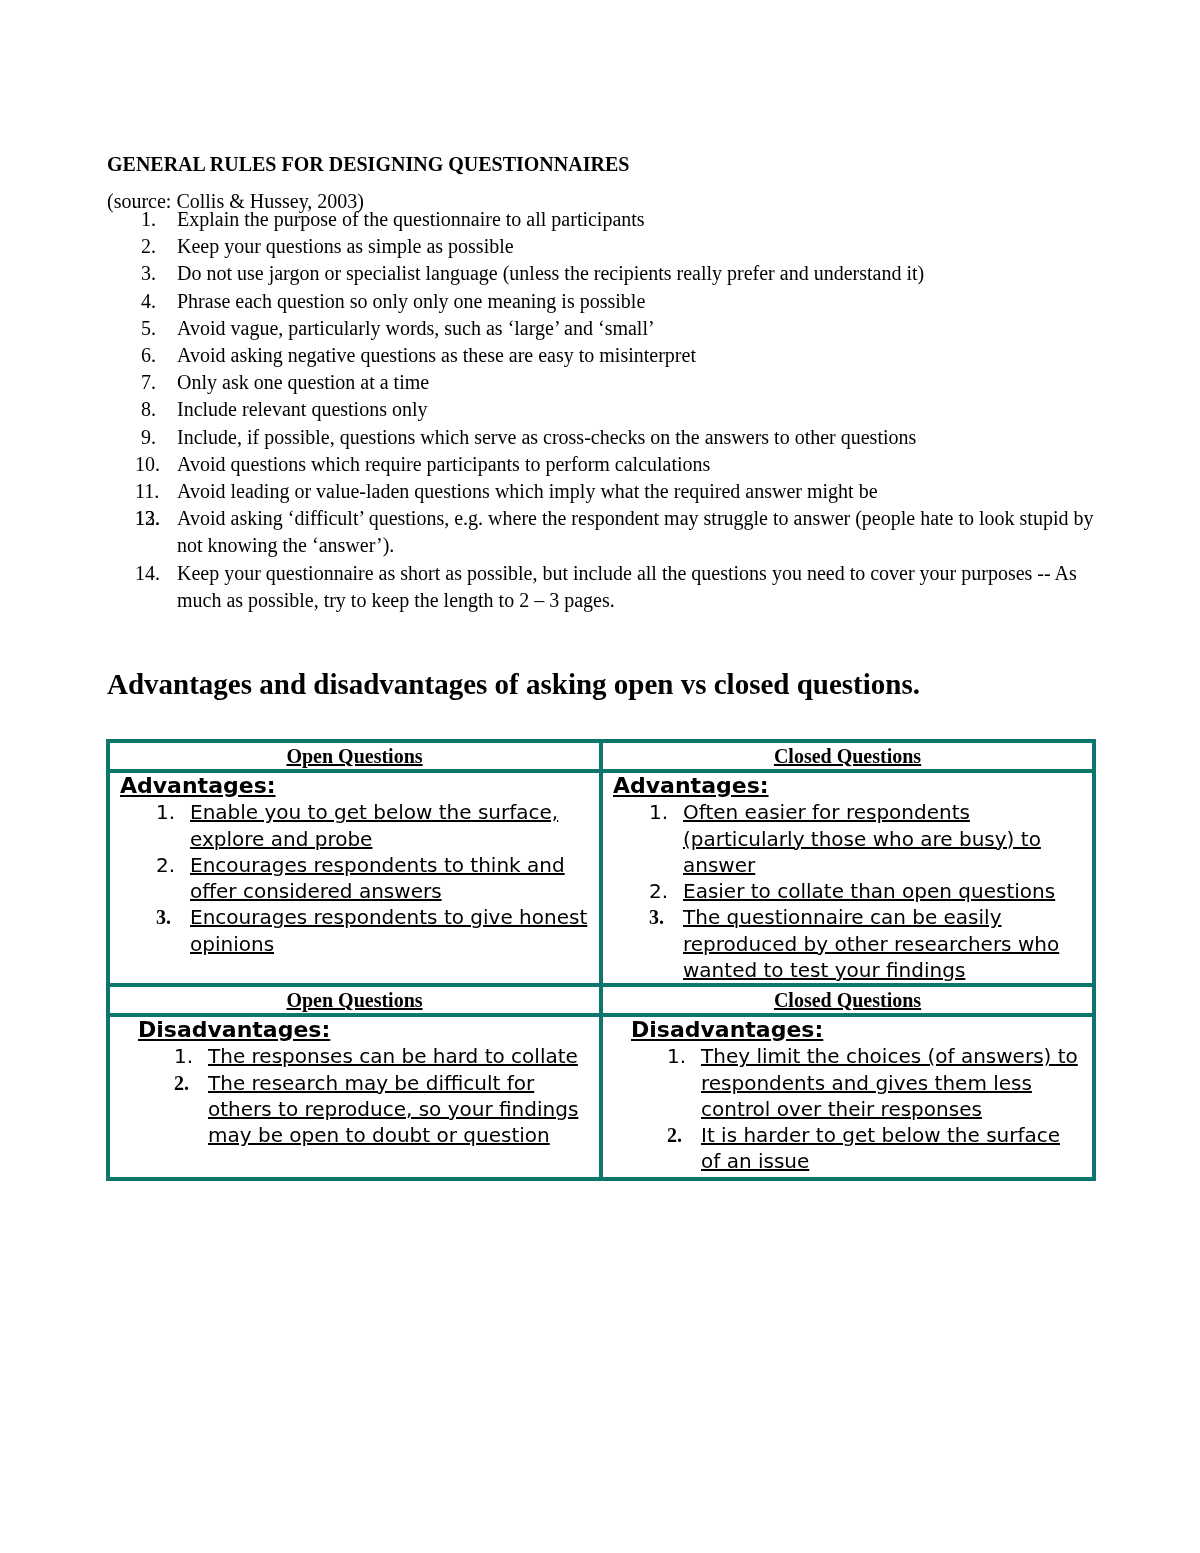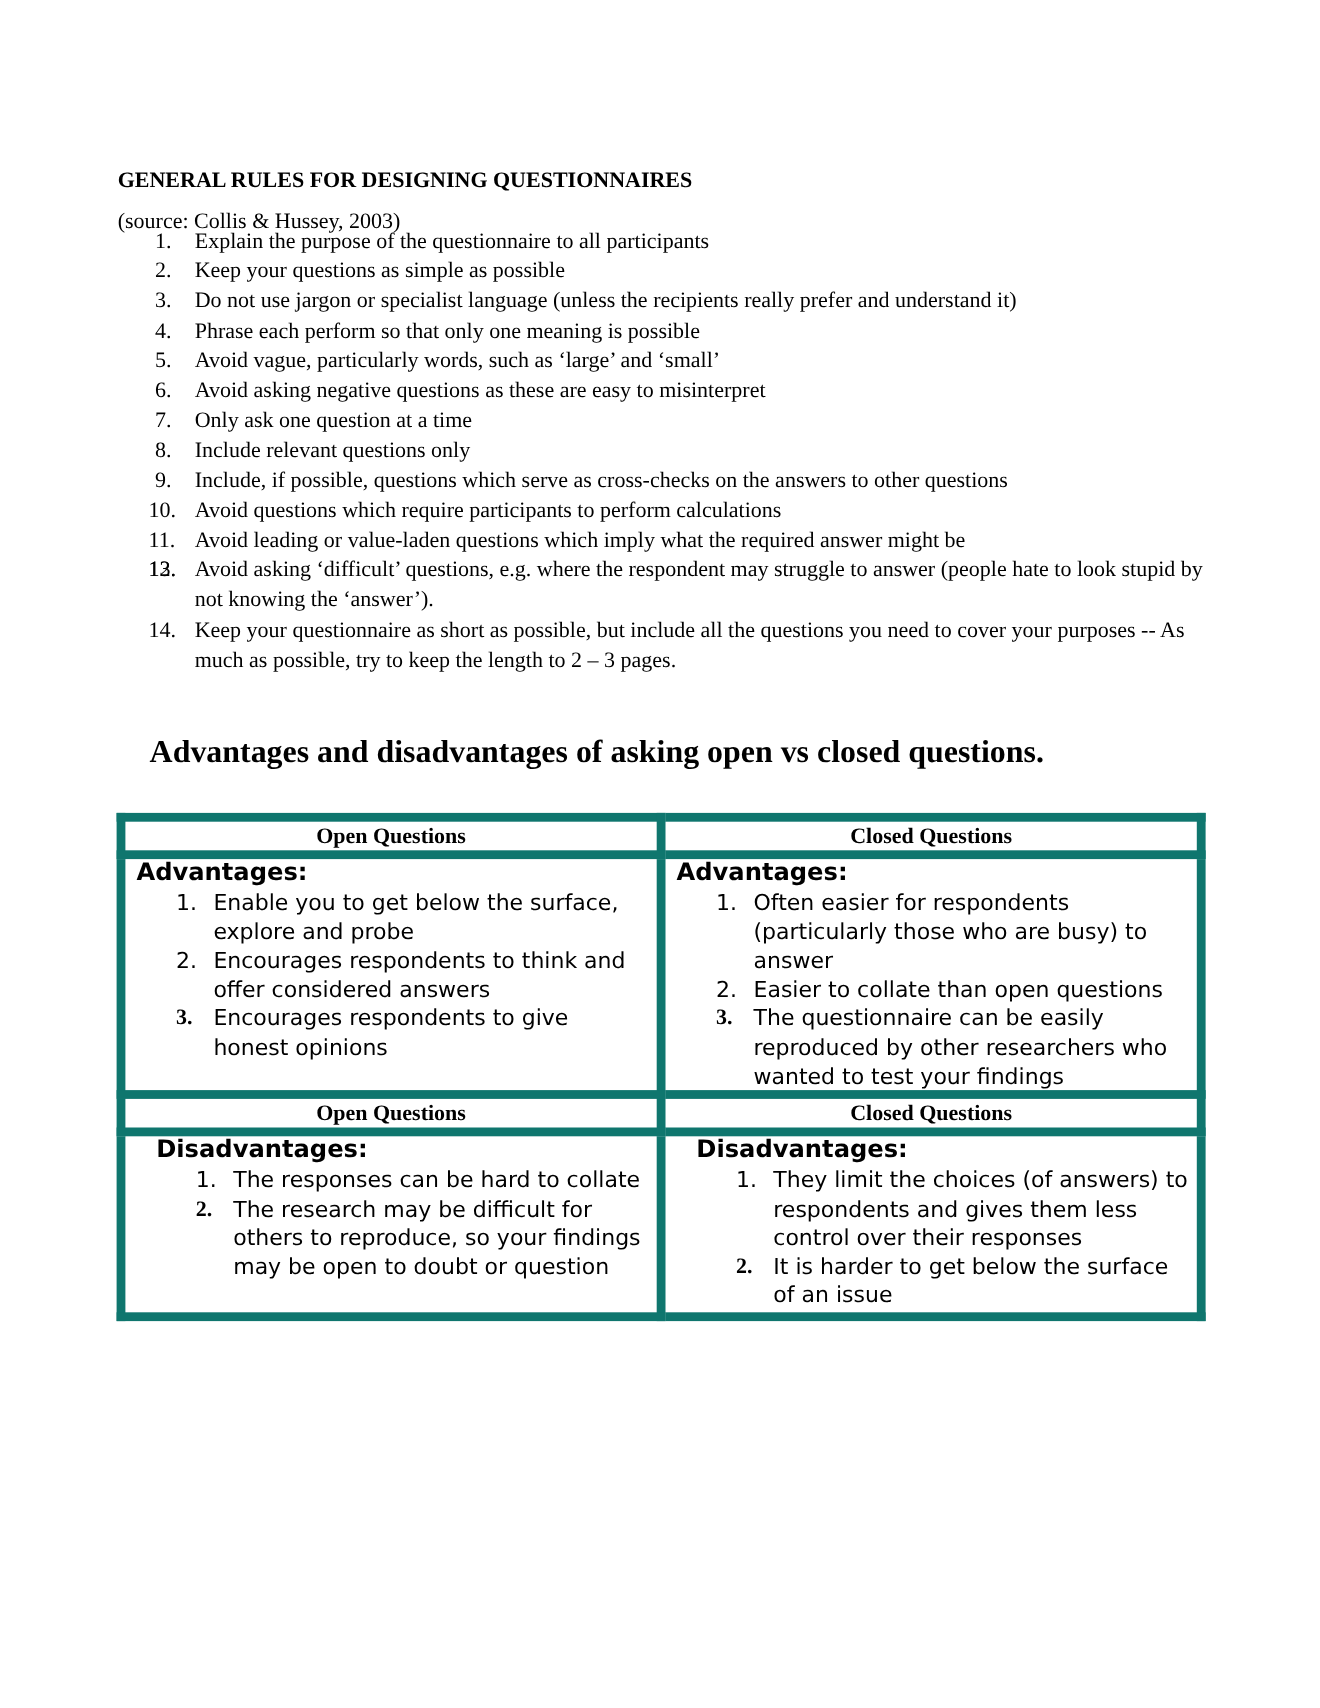--- a/index.html
+++ b/index.html
@@ -22,30 +22,30 @@
     position: absolute; left: 107px; top: 206px; width: 1000px;
     margin: 0; padding: 0; list-style: none;
     font-size: 20px; line-height: 27.2px;
   }
   .rules li { position: relative; padding-left: 70px; }
   .rules .num { position: absolute; left: 34px; width: 34px; }
   .rules .num.two { left: 28px; }
 
   .section-title {
     position: absolute; left: 107px; top: 668px;
-    font-size: 29px; font-weight: bold; white-space: nowrap; margin-left: 29px;
+    font-size: 29px; font-weight: bold; white-space: nowrap;
   }
 
   table.compare {
     position: absolute; left: 106px; top: 739px;
     width: 990px; border-collapse: collapse;
     table-layout: fixed;
   }
   table.compare td {
-    border: 8px solid #0f766e; vertical-align: top; padding: 0;
+    border: 4px solid #0f766e; vertical-align: top; padding: 0; text-decoration: underline;
   }
   .col-head {
     text-align: center; font-size: 20px; font-weight: bold;
     height: 26px; line-height: 26px;
   }
   .cell-body { padding: 0 8px 4px 10px; font-size: 20px; line-height: 26.3px; }
   .cell-label { font-weight: bold; font-size: 22px; }
   .cell-list { margin: 0; padding: 0; list-style: none; }
   .cell-list li { position: relative; padding-left: 70px; }
   .cell-list .n { position: absolute; left: 36px; width: 30px; }
@@ -58,21 +58,21 @@
 
 <div class="page">
 
   <div class="main-title serif">GENERAL RULES FOR DESIGNING QUESTIONNAIRES</div>
   <div class="source serif">(source: Collis &amp; Hussey, 2003)</div>
 
   <ol class="rules serif">
     <li><span class="num">1.</span><span>Explain the purpose of the questionnaire to all participants</span></li>
     <li><span class="num">2.</span><span>Keep your questions as simple as possible</span></li>
     <li><span class="num">3.</span><span>Do not use jargon or specialist language (unless the recipients really prefer and understand it)</span></li>
-    <li><span class="num">4.</span><span>Phrase each perform so that only one meaning is possible</span></li>
+    <li><span class="num">4.</span><span>Phrase each question so only only one meaning is possible</span></li>
     <li><span class="num">5.</span><span>Avoid vague, particularly words, such as ‘large’ and ‘small’</span></li>
     <li><span class="num">6.</span><span>Avoid asking negative questions as these are easy to misinterpret</span></li>
     <li><span class="num">7.</span><span>Only ask one question at a time</span></li>
     <li><span class="num">8.</span><span>Include relevant questions only</span></li>
     <li><span class="num">9.</span><span>Include, if possible, questions which serve as cross-checks on the answers to other questions</span></li>
     <li><span class="num two">10.</span><span>Avoid questions which require participants to perform calculations</span></li>
     <li><span class="num two">11.</span><span>Avoid leading or value-laden questions which imply what the required answer might be</span></li>
     <li><span class="num two">12.</span></li>
     <li><span class="num two">13.</span><span>Avoid asking ‘difficult’ questions, e.g. where the respondent may struggle to answer (people hate to look stupid by not knowing the ‘answer’).</span></li>
     <li><span class="num two">14.</span><span>Keep your questionnaire as short as possible, but include all the questions you need to cover your purposes -- As much as possible, try to keep the length to 2 – 3 pages.</span></li>

